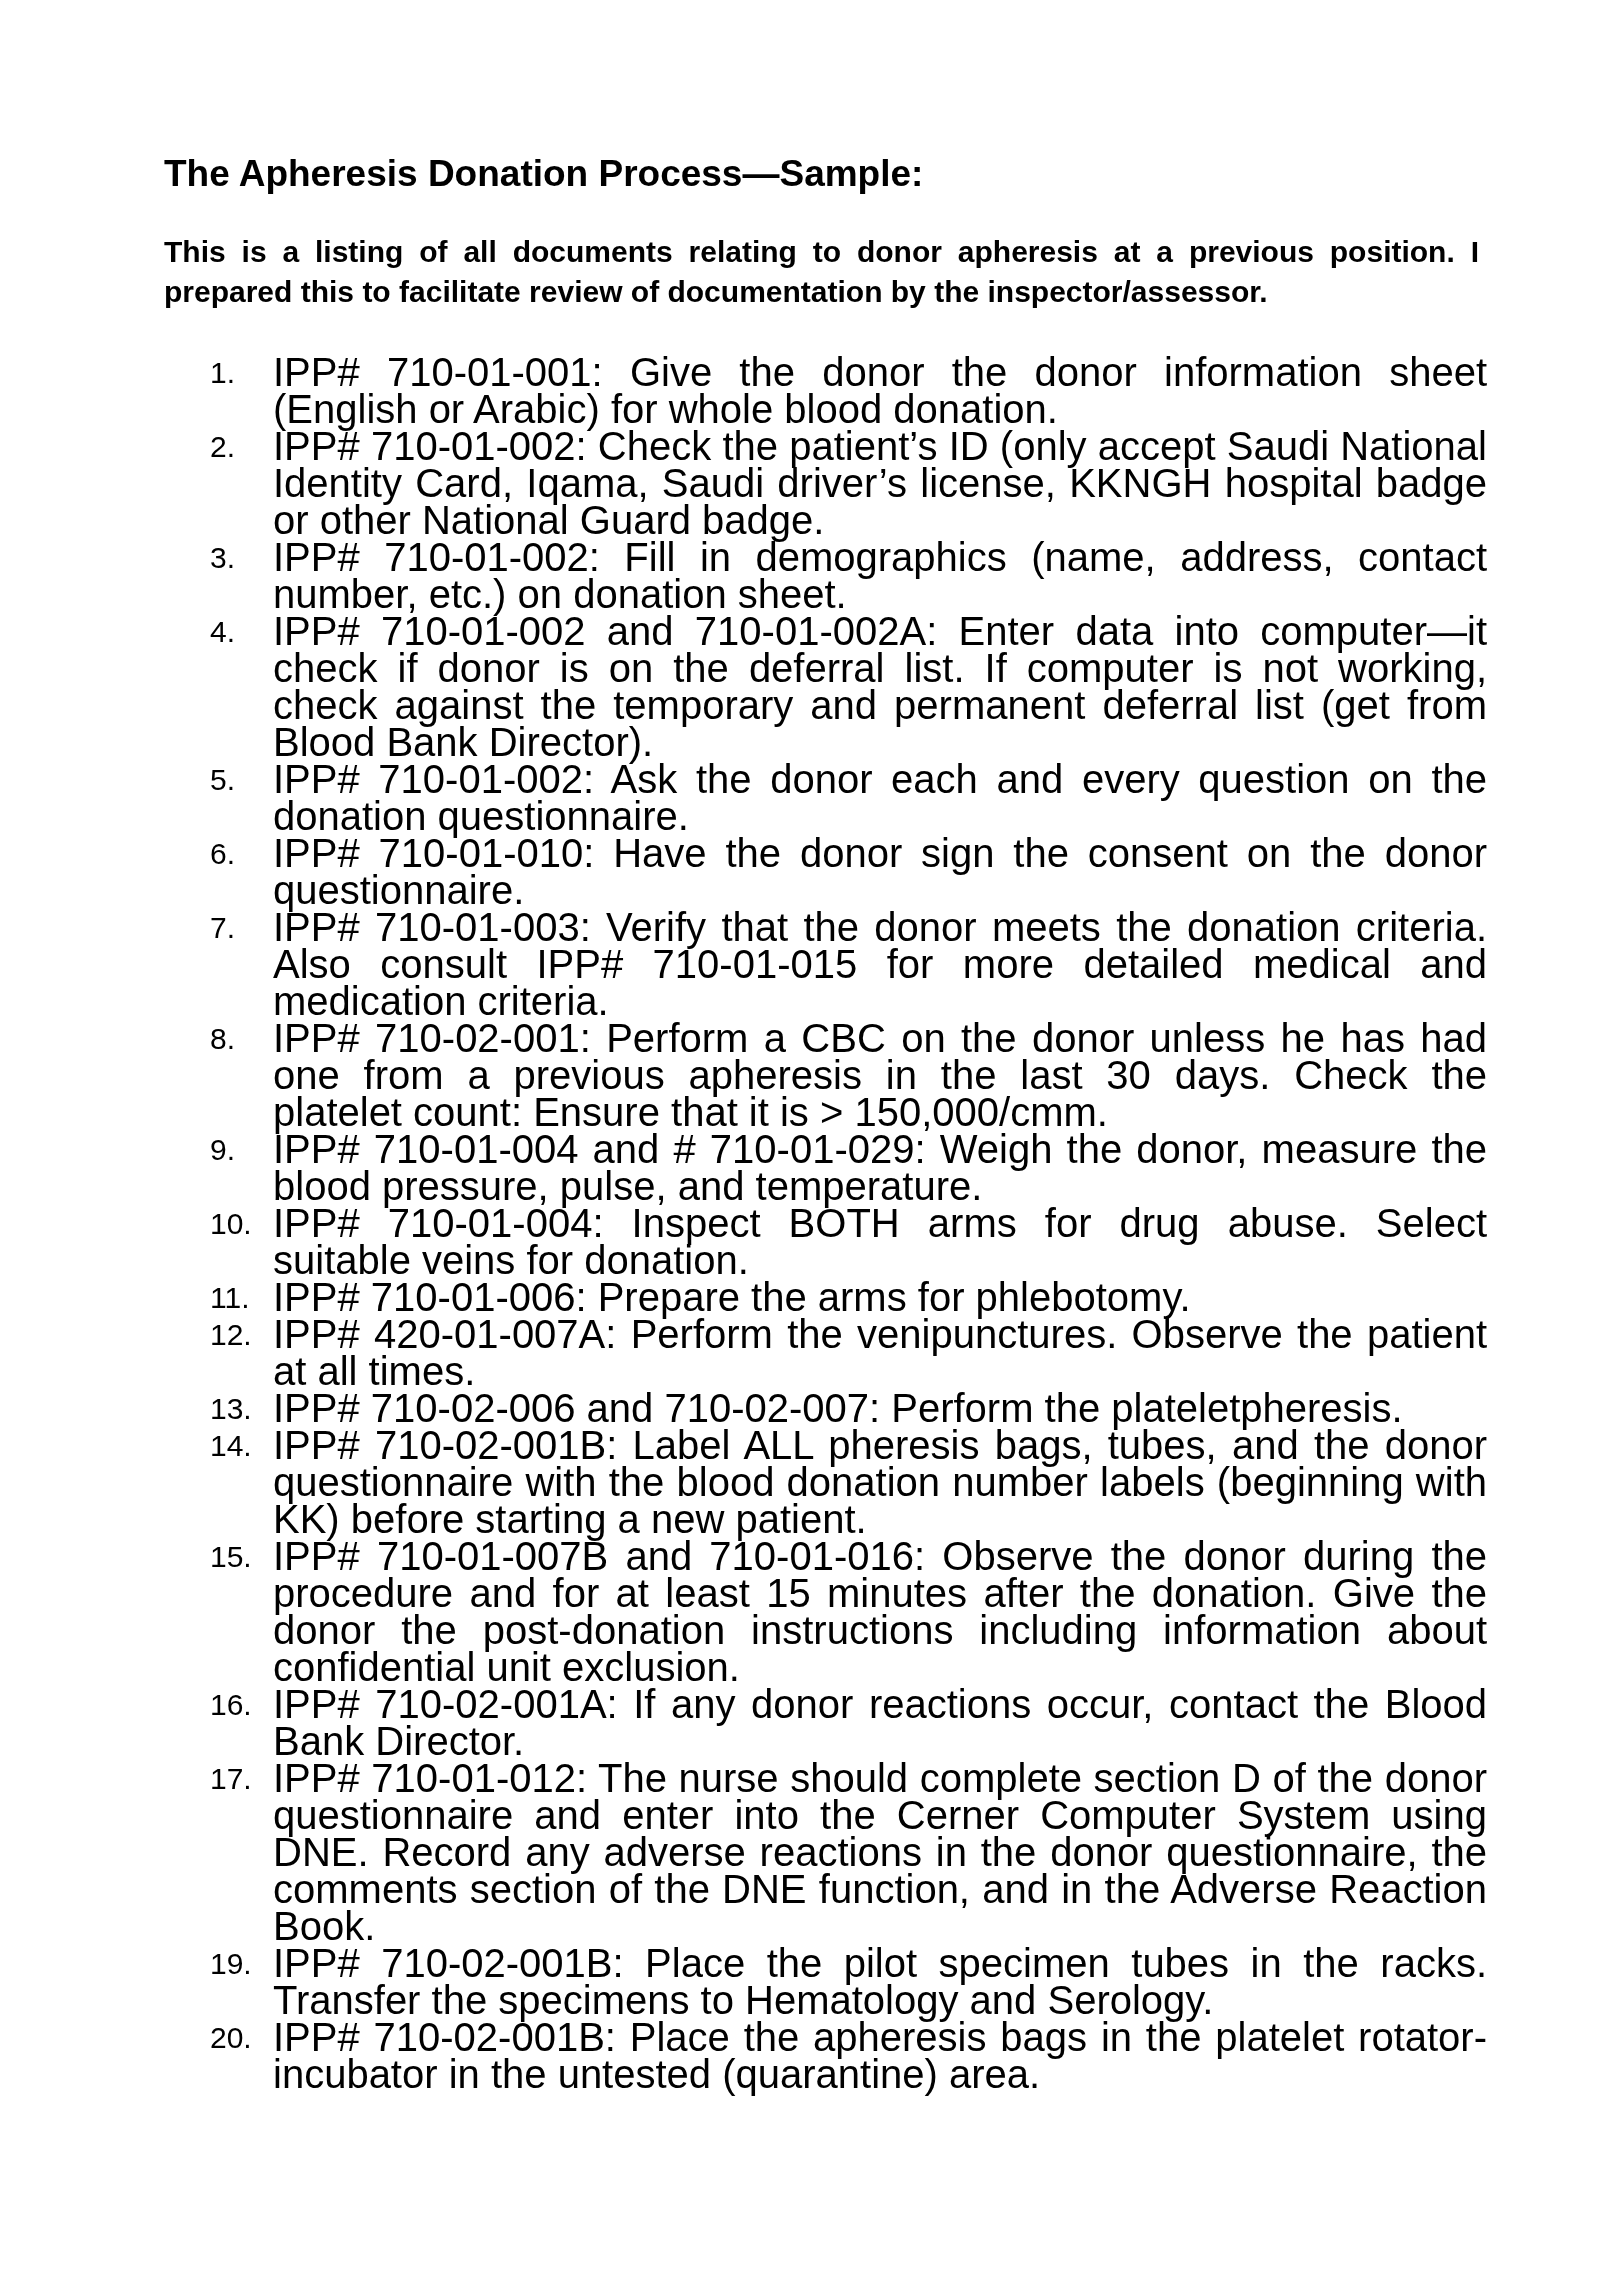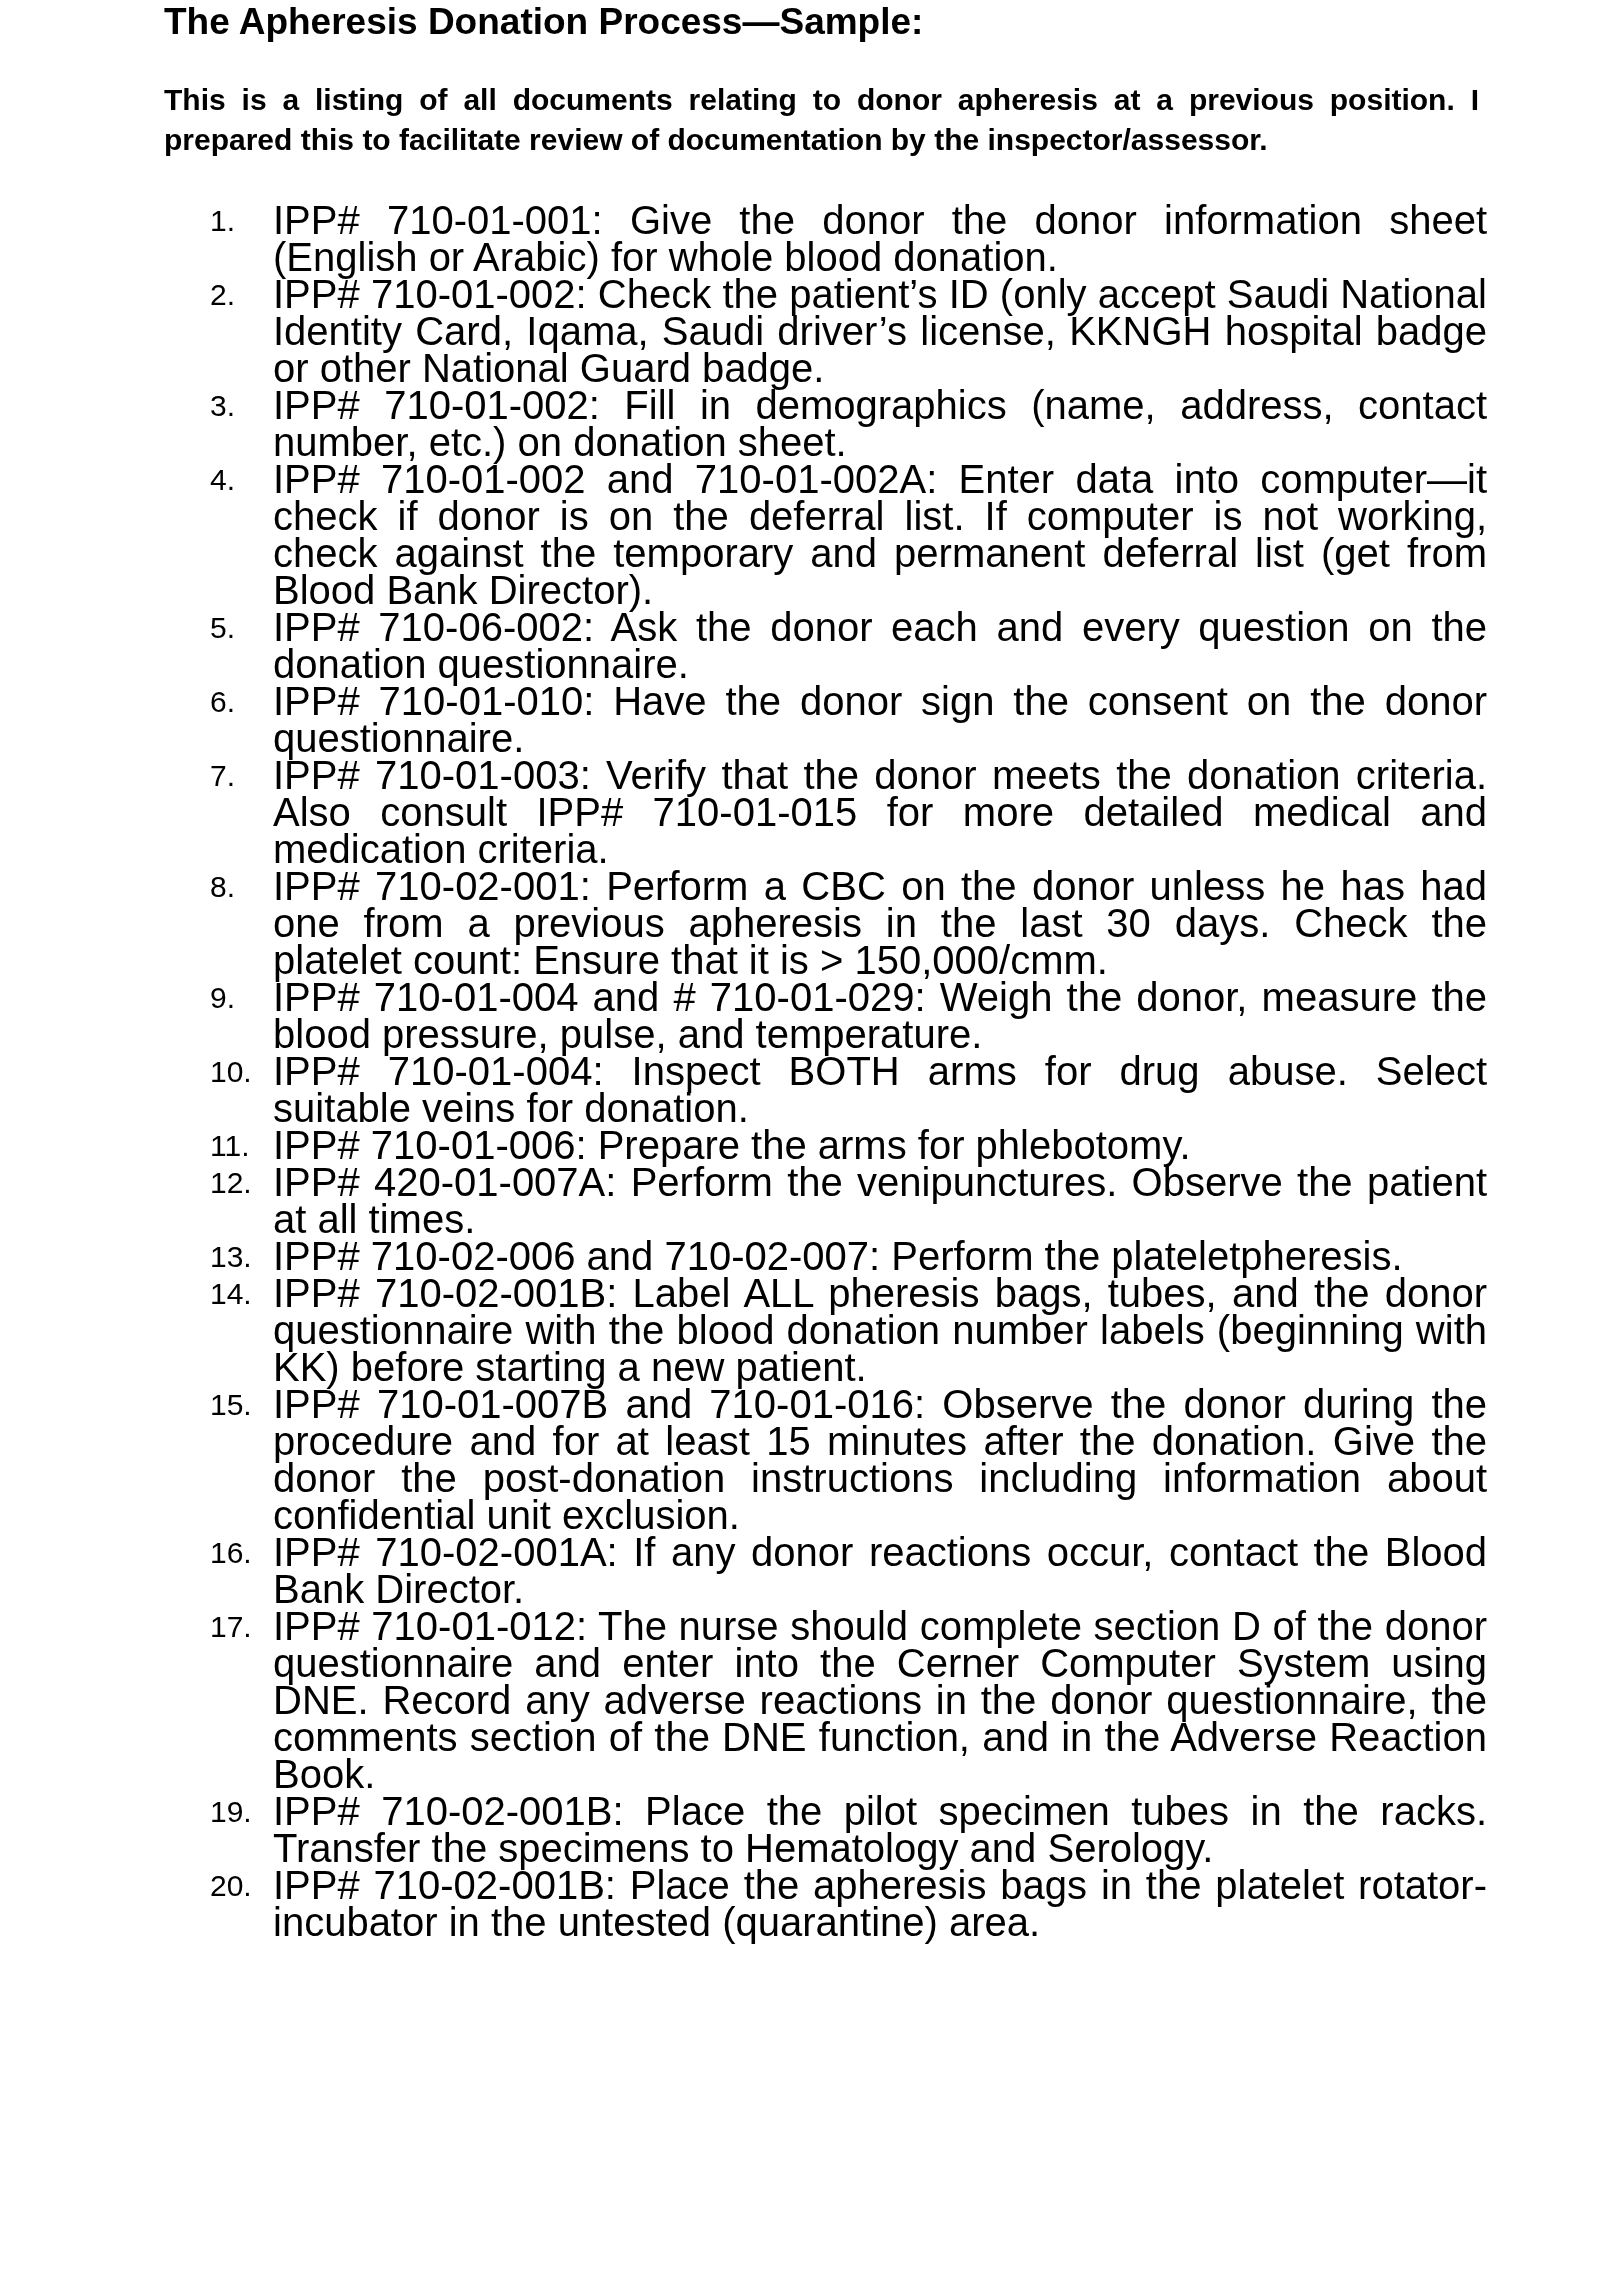--- a/index.html
+++ b/index.html
@@ -13,20 +13,21 @@
     height: 2295px;
     background: #ffffff;
     color: #000000;
     font-family: "Liberation Sans", sans-serif;
     overflow: hidden;
     box-sizing: border-box;
     padding: 0 136px 0 164px;
   }
   .title {
     margin: 0;
+    padding-top: 152px;
     font-size: 37px;
     line-height: 43px;
     font-weight: bold;
     letter-spacing: 0px;
   }
   .intro {
     margin: 37px 8px 0 0;
     font-size: 30px;
     line-height: 40px;
     font-weight: bold;
@@ -74,21 +75,21 @@
       <div class="row">
       <span class="num">3.</span>
       <span class="txt">IPP# 710-01-002:  Fill in demographics (name, address, contact number, etc.) on donation sheet.</span>
     </div>
       <div class="row">
       <span class="num">4.</span>
       <span class="txt">IPP# 710-01-002 and 710-01-002A:  Enter data into computer—it check if donor is on the deferral list.  If computer is not working, check against the temporary and permanent deferral list (get from Blood Bank Director).</span>
     </div>
       <div class="row">
       <span class="num">5.</span>
-      <span class="txt">IPP# 710-06-002:  Ask the donor each and every question on the donation questionnaire.</span>
+      <span class="txt">IPP# 710-01-002:  Ask the donor each and every question on the donation questionnaire.</span>
     </div>
       <div class="row">
       <span class="num">6.</span>
       <span class="txt">IPP# 710-01-010:  Have the donor sign the consent on the donor questionnaire.</span>
     </div>
       <div class="row">
       <span class="num">7.</span>
       <span class="txt">IPP# 710-01-003:  Verify that the donor meets the donation criteria.  Also consult IPP# 710-01-015 for more detailed medical and medication criteria.</span>
     </div>
       <div class="row">

